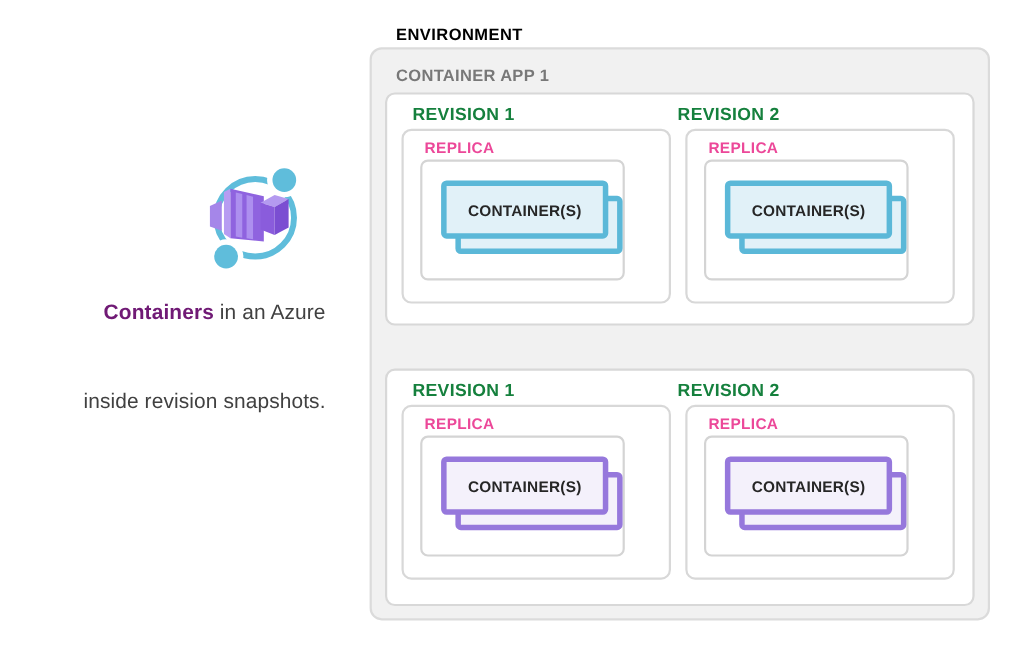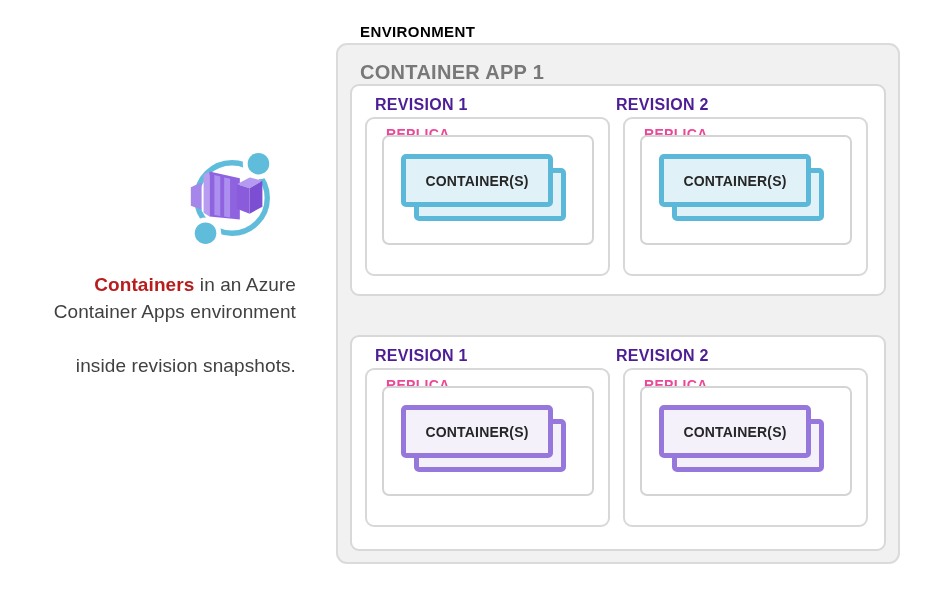--- a/index.html
+++ b/index.html
@@ -13,63 +13,63 @@
     font-family:"Liberation Sans","DejaVu Sans",sans-serif;
   }
 
   
   .icon-wrap{position:absolute; left:183px; top:147px; width:98px; height:98px;}
   .caption{
     position:absolute; left:4px; top:271px; width:292px;
     text-align:right; font-size:19px; line-height:27px; color:#414141;
     letter-spacing:0.1px;
   }
-  .caption b{color:#b91c1c;}
+  .caption b{color:#701a75;}
 
   
   .env-label{
     position:absolute; left:360px; top:23px;
     font-size:15px; font-weight:bold; color:#000000; letter-spacing:0.4px;
   }
   .env-box{
     position:absolute; left:336px; top:43px; width:564px; height:521px;
     background:#f1f1f1; border:2px solid #dbdbdb; border-radius:11px;
   }
   .app-label{
     position:absolute; left:22px;
-    font-size:20px; font-weight:bold; color:#787878; letter-spacing:0.3px;text-align:center;
+    font-size:15px; font-weight:bold; color:#787878; letter-spacing:0.3px;text-align:center;
   }
   .app-label.app1{top:16px;}
   .app-label.app2{top:268px;}
   .app-box{
     position:absolute; left:12px; width:536px; height:212px;
     background:#ffffff; border:2px solid #d8d8d8; border-radius:9px;
   }
   .app-box.app1{top:39px;}
   .app-box.app2{top:290px; height:216px;}
 
   .rev-label{
     position:absolute; top:10px;
-    font-size:16px; font-weight:bold; color:#4c1d95; letter-spacing:0.3px;
+    font-size:16px; font-weight:bold; color:#15803d; letter-spacing:0.3px;
   }
   .rev-label.r1{left:23px;}
   .rev-label.r2{left:264px;}
   .rev-box{
     position:absolute; top:31px; width:245px; height:159px;
     background:#ffffff; border:2px solid #d8d8d8; border-radius:9px;
   }
   .rev-box.r1{left:13px;}
   .rev-box.r2{left:271px;}
 
   .replica-label{
     position:absolute; left:19px; top:7px;
     font-size:14px; font-weight:bold; color:#ec4899; letter-spacing:0.3px;
   }
   .replica-box{
-    position:absolute; left:15px; top:16px; width:212px; height:110px;
+    position:absolute; left:15px; top:26px; width:186px; height:110px;
     background:#ffffff; border:2px solid #d4d4d4; border-radius:7px;
   }
 
   .cbox{
     position:absolute; width:152px; height:53px; border-radius:5px;
     border:5px solid var(--teal-border); background:var(--teal-fill);
   }
   .cbox.back{left:30px; top:31px;}
   .cbox.front{
     left:17px; top:17px; display:flex; align-items:center; justify-content:center;
@@ -103,21 +103,21 @@
 
     <polygon points="68,42 81,34.5 81,61 68,68" fill="#7b4ed2"></polygon>
 
     <circle cx="77" cy="17" r="11" fill="#5fbddb"></circle>
     <circle cx="23" cy="88" r="11" fill="#5fbddb"></circle>
   </svg>
 </div>
 
 <div class="caption">
   <b>Containers</b><span> in an Azure</span><br>
-  <span>Container Apps environment</span><br>
+  <br>
   <br>
   <span>inside revision snapshots.</span>
 </div>
 
 <div class="env-label">ENVIRONMENT</div>
 
 <div class="env-box">
 
   <div class="app-label app1">CONTAINER APP 1</div>
   <div class="app-box app1 teal">

